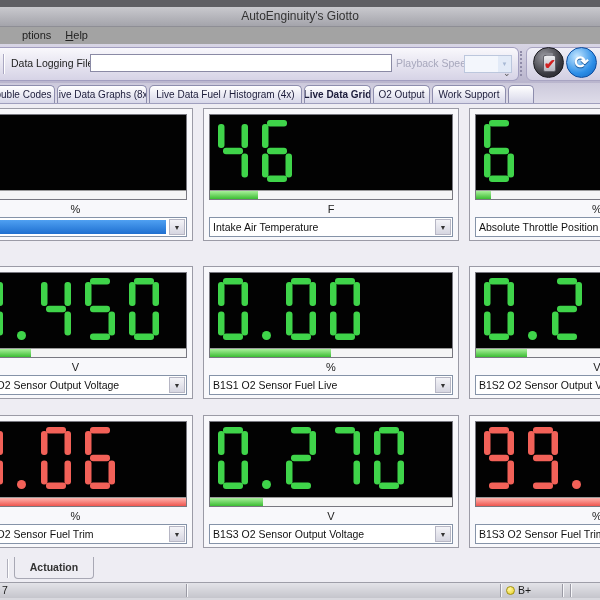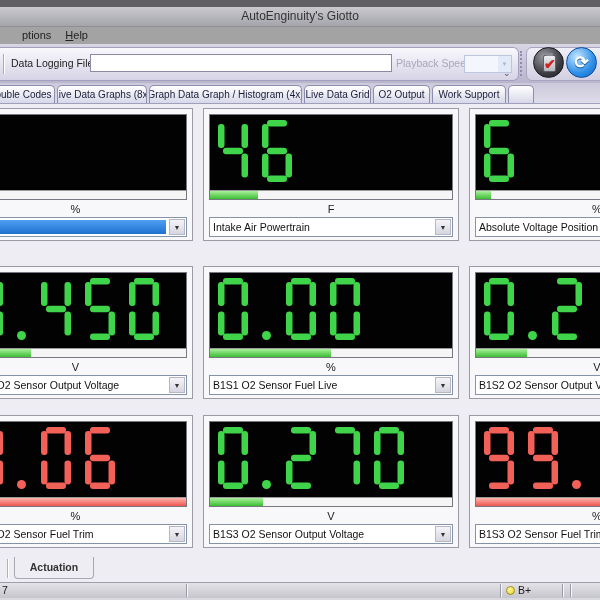--- a/index.html
+++ b/index.html
@@ -115,22 +115,22 @@
       <span class="board"></span>
       <span class="clipTop"></span>
       <span class="check">✔</span>
     </div>
     <div class="tb-btn btn-sync">⟳</div>
   </div>
 
   <div class="tabstrip" id="tabstrip">
       <div class="tab" style="width: 72px; margin-left: -17px;">Trouble Codes</div>
       <div class="tab" style="width: 90px;">Live Data Graphs (8x)</div>
-      <div class="tab" style="width: 153px;">Graph Data Graph / Histogram (4x)</div>
-      <div class="tab" style="width: 67px;">Live Data Grid</div>
+      <div class="tab" style="width: 153px;">Live Data Fuel / Histogram (4x)</div>
+      <div class="tab" style="width: 67px; font-weight: bold;">Live Data Grid</div>
       <div class="tab" style="width: 57px;">O2 Output</div>
       <div class="tab" style="width: 74px;">Work Support</div>
       <div class="tab" style="width: 26px;"></div>
     </div>
 
   <div class="main" id="main">
       <div class="panel" style="left: -42px; top: 4px; width: 235px;">
         <div class="display">
           <div class="track">
             <div class="fill green" style="width:0%"></div>
@@ -160,21 +160,21 @@
               <rect x="23.5" y="33.5" width="6.5" height="24" rx="3" ry="3"></rect>
               <rect x="5" y="55.5" width="20" height="6.5" rx="3" ry="3"></rect>
             </g>
           </svg>
           <div class="track">
             <div class="fill green" style="width:20%"></div>
           </div>
         </div>
         <div class="unit">F</div>
         <div class="combo">
-          <span class="combo-text">Intake Air Powertrain</span>
+          <span class="combo-text">Intake Air Temperature</span>
           <span class="combo-arrow">▼</span>
         </div>
       </div>
       <div class="panel" style="left: 469px; top: 4px; width: 256px;">
         <div class="display">
           <svg class="digits-svg" width="44" height="62" fill="#3fd44a" xmlns="http://www.w3.org/2000/svg">
             <g transform="translate(0,0)">
               <rect x="5" y="0" width="20" height="6.5" rx="3" ry="3"></rect>
               <rect x="0" y="4" width="6.5" height="24" rx="3" ry="3"></rect>
               <rect x="5" y="27.8" width="20" height="6.4" rx="3" ry="3"></rect>
@@ -182,21 +182,21 @@
               <rect x="23.5" y="33.5" width="6.5" height="24" rx="3" ry="3"></rect>
               <rect x="5" y="55.5" width="20" height="6.5" rx="3" ry="3"></rect>
             </g>
           </svg>
           <div class="track">
             <div class="fill green" style="width:6%"></div>
           </div>
         </div>
         <div class="unit">%</div>
         <div class="combo">
-          <span class="combo-text">Absolute Voltage Position</span>
+          <span class="combo-text">Absolute Throttle Position</span>
         </div>
       </div>
       <div class="panel" style="left: -42px; top: 162px; width: 235px;">
         <div class="display">
           <svg class="digits-svg" width="200" height="62" fill="#3fd44a" xmlns="http://www.w3.org/2000/svg">
             <g transform="translate(0,0)">
               <rect x="5" y="0" width="20" height="6.5" rx="3" ry="3"></rect>
               <rect x="23.5" y="4" width="6.5" height="24" rx="3" ry="3"></rect>
               <rect x="23.5" y="33.5" width="6.5" height="24" rx="3" ry="3"></rect>
               <rect x="5" y="55.5" width="20" height="6.5" rx="3" ry="3"></rect>

